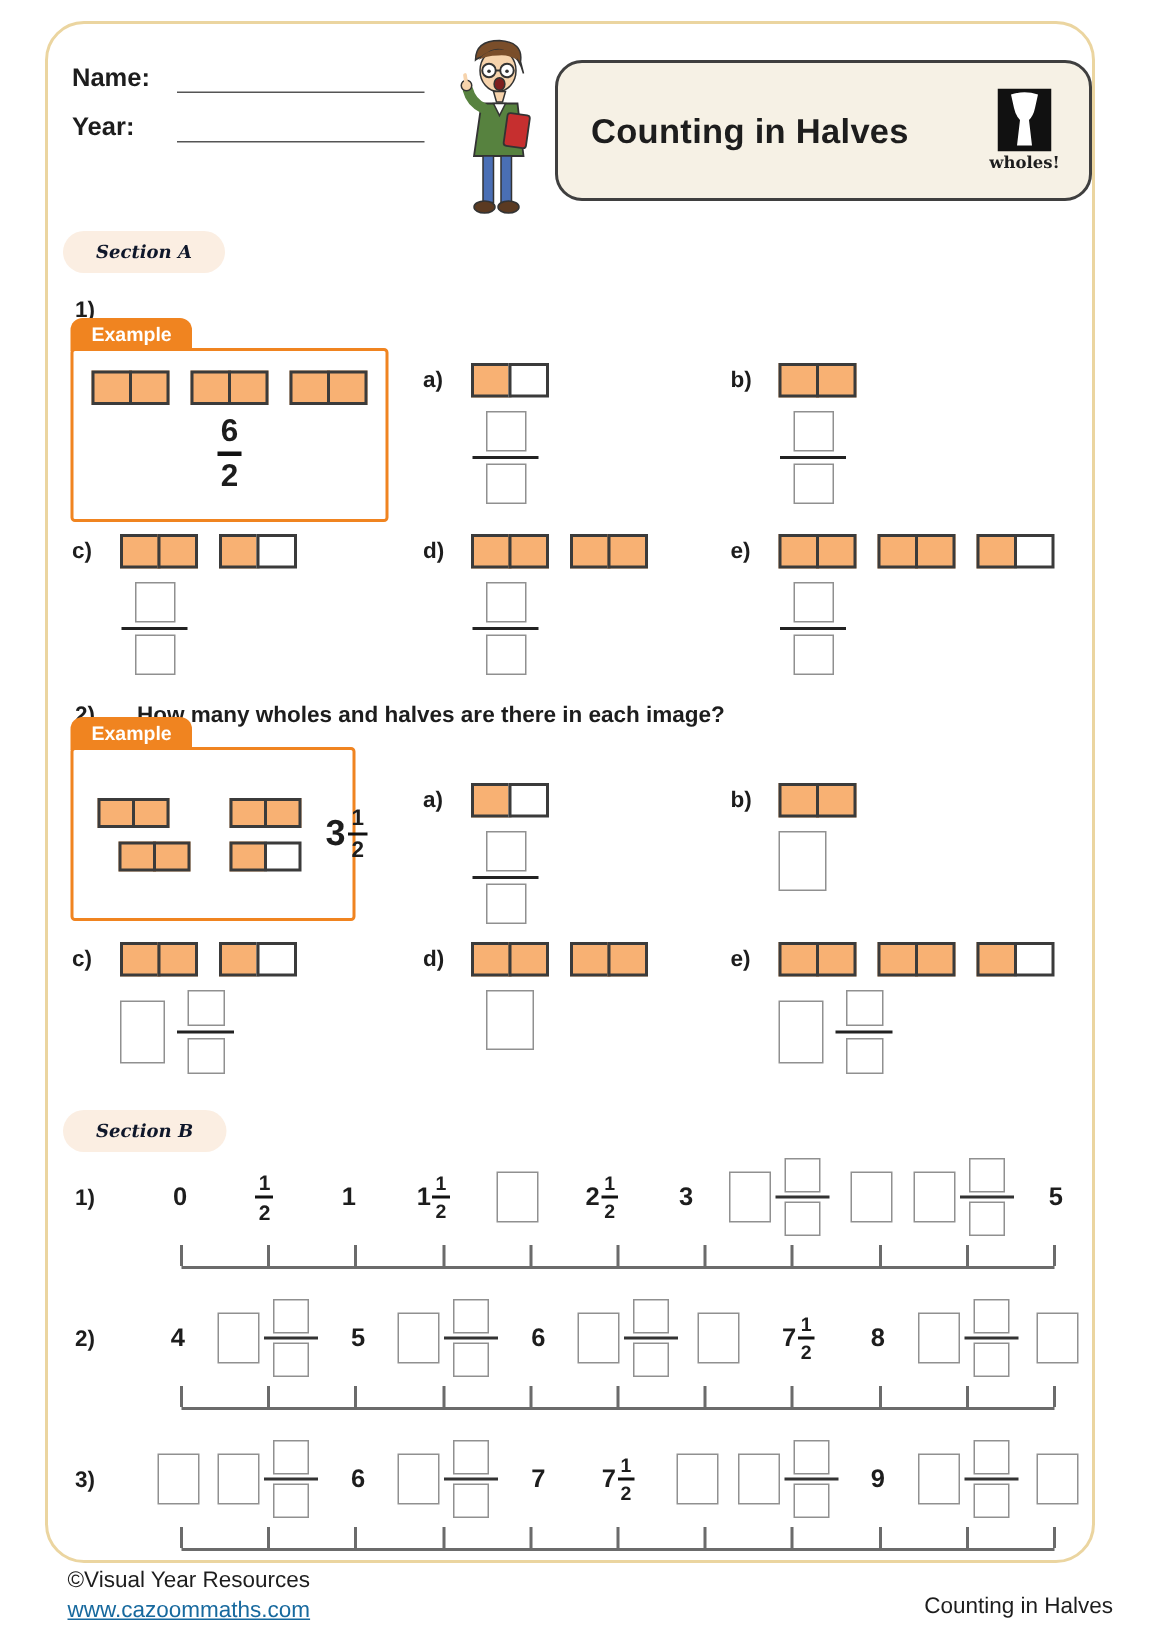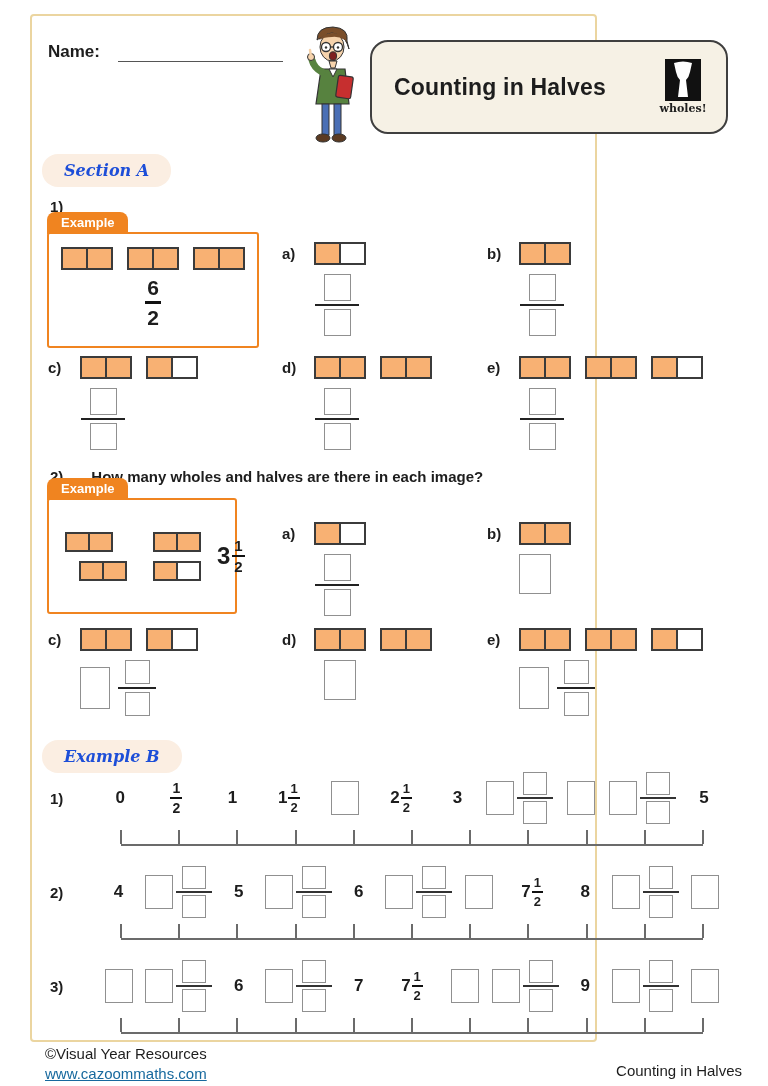--- a/index.html
+++ b/index.html
@@ -1,39 +1,39 @@
 <!DOCTYPE html>
 <html><head>
 <meta charset="utf-8">
 <style>
   * { margin:0; padding:0; box-sizing:border-box; }
   body { width:768px; height:1086px; background:#ffffff; font-family:"Liberation Sans", sans-serif; color:#1d1d1d; position:relative; overflow:hidden; }
 
-  .sheet { position:absolute; left:30px; top:14px; width:567px; height:1028px;
-           border:2px solid #ebd5a0; border-radius:4px; background:#fff; }
+  .sheet { position:absolute; left:30px; top:14px; width:700px; height:1028px;
+           border:2px solid #ebd5a0; border-radius:26px; background:#fff; }
 
   
   .fields { position:absolute; left:16px; top:26px; }
   .frow { display:flex; align-items:flex-end; margin-bottom:13px; }
   .flabel { font-weight:bold; font-size:17px; width:70px; }
   .fline { width:165px; height:17px; border-bottom:1.5px solid #555; }
 
   .teacher { position:absolute; left:256px; top:8px; width:80px; height:124px; }
 
   .titlebox { position:absolute; left:338px; top:24px; width:358px; height:94px;
               background:#f6f1e5; border:2.5px solid #3f3f3f; border-radius:18px;
               display:flex; align-items:center; justify-content:space-between; padding:0 14px 0 22px; }
   .titletext { font-size:23px; font-weight:bold; letter-spacing:.2px; }
   .logo { display:flex; flex-direction:column; align-items:center; width:58px; }
   .logomark { width:36px; height:42px; }
   .logotext { font-family:"DejaVu Serif", serif; font-weight:bold; font-size:11px; margin-top:1px; }
 
   
   .pill { position:absolute; background:#fbeee2; border-radius:16px; padding:7px 22px;
-          font-family:"DejaVu Serif", serif; font-weight:bold; font-style:italic; font-size:16px; color:#1d4ed8; }
+          font-family:"DejaVu Serif", serif; font-weight:bold; font-style:italic; font-size:12px; color:#0f172a; }
   #pillA { left:10px; top:138px; }
   #pillB { left:10px; top:724px; }
   .instruction { position:absolute; left:118px; top:734px; font-family:"DejaVu Serif", serif;
                  font-style:italic; font-size:15px; }
 
   
   .qhead { position:absolute; left:18px; display:flex; gap:28px; font-weight:bold; font-size:15px; }
   #q1head { top:182px; } #q2head { top:452px; }
 
   .exbox { position:absolute; border:2px solid #f08420; border-radius:3px; background:#fff; }
@@ -106,20 +106,24 @@
   .footer-right { position:absolute; right:26px; top:1062px; font-size:15px; }
 </style>
 </head>
 <body>
 
 <div class="sheet">
 
   <div class="fields">
     <div class="frow">
       <span class="flabel">Name:</span>
+      <span class="fline"></span>
+    </div>
+    <div class="frow">
+      <span class="flabel">Year:</span>
       <span class="fline"></span>
     </div>
   </div>
 
   <svg class="teacher" viewBox="0 0 80 124">
     <path d="M29,16 Q29,3 45,3 Q61,4 59,17 L61,25 Q58,14 52,12 Q40,8 33,14 Q30,15 29,16 Z" fill="#7a4e2a" stroke="#333" stroke-width="1"></path>
     <ellipse cx="44" cy="23" rx="12" ry="14" fill="#f6d3ac" stroke="#333" stroke-width="1"></ellipse>
     <path d="M31,16 Q36,9 45,9 Q56,9 57,16 Q50,12 44,13 Q36,13 31,16 Z" fill="#7a4e2a"></path>
     <circle cx="38" cy="23" r="4.5" fill="#ffffff" stroke="#333" stroke-width="1.3"></circle>
     <circle cx="50" cy="23" r="4.5" fill="#ffffff" stroke="#333" stroke-width="1.3"></circle>
@@ -414,21 +418,21 @@
       <span class="bigbox"></span>
       <div class="vfrac small">
         <span class="sqbox"></span>
             <span class="vline"></span>
             <span class="sqbox"></span>
           </div>
         </div>
       </div>
   </div>
 
-  <div class="pill" id="pillB">Example B</div>
+  <div class="pill" id="pillB">Section B</div>
 
   <div class="numline" id="nl1">
     <span class="nl-num-label">1)</span>
     <div class="nl-positions">
         <span class="nl-cell">
           <span class="nl-num">0</span>
         </span>
         <span class="nl-cell">
           <span class="frac">
             <span class="fn">1</span>

